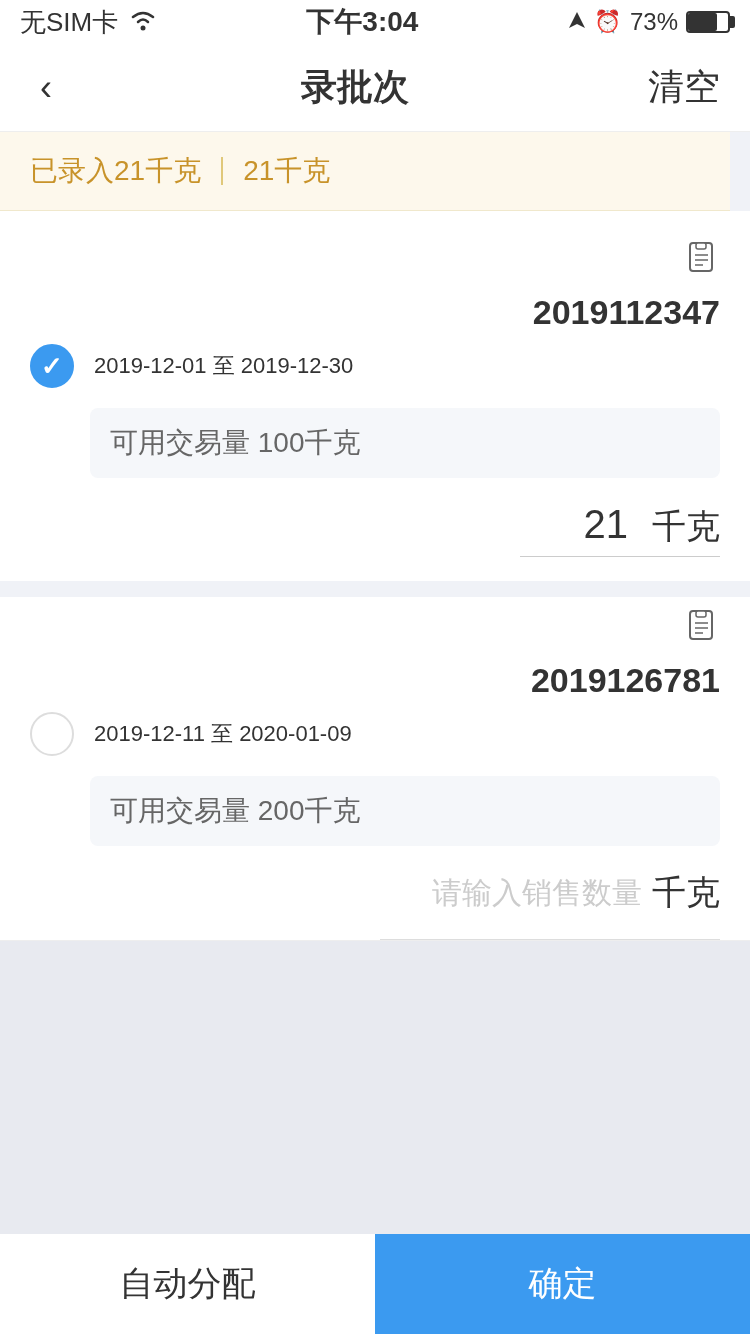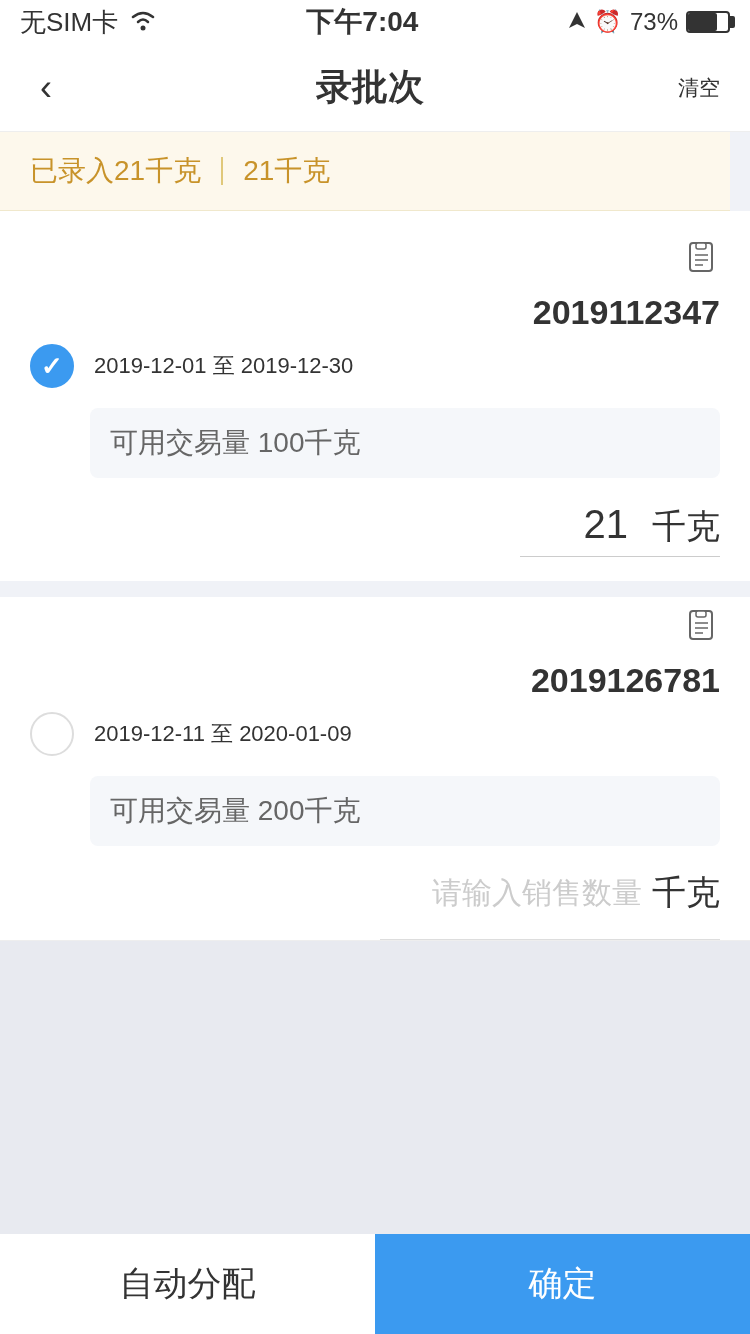--- a/index.html
+++ b/index.html
@@ -83,21 +83,21 @@
       color: #333;
       cursor: pointer;
       padding: 10px;
     }
     .nav-title {
       font-size: 36px;
       font-weight: 600;
       color: #333;
     }
     .nav-clear {
-      font-size: 21px;
+      font-size: 36px;
       color: #333;
       cursor: pointer;
     }
 
     
     .info-banner {
       width: 730px;
       background: #fdf8ec;
       padding: 20px 30px;
       display: flex;
@@ -291,21 +291,21 @@
     <span>无SIM卡</span>
     <span>
       <svg width="30" height="22" viewBox="0 0 30 22">
         <path d="M15 18 Q15 18 15 18" stroke="#333" stroke-width="3" fill="none"></path>
         <path d="M10 13 Q15 8 20 13" stroke="#333" stroke-width="2.5" fill="none" stroke-linecap="round"></path>
         <path d="M5 8 Q15 0 25 8" stroke="#333" stroke-width="2.5" fill="none" stroke-linecap="round"></path>
         <circle cx="15" cy="19" r="2.5" fill="#333"></circle>
       </svg>
     </span>
   </div>
-  <div class="status-center">下午7:04</div>
+  <div class="status-center">下午3:04</div>
   <div class="status-right">
     <span>
       <svg width="20" height="20" viewBox="0 0 20 20">
         <path d="M10 2 L18 18 L10 14 L2 18 Z" fill="#333"></path>
       </svg>
     </span>
     <span style="font-size:22px;">⏰</span>
     <span>73%</span>
     <div class="battery-icon">
       <div class="battery-fill"></div>

